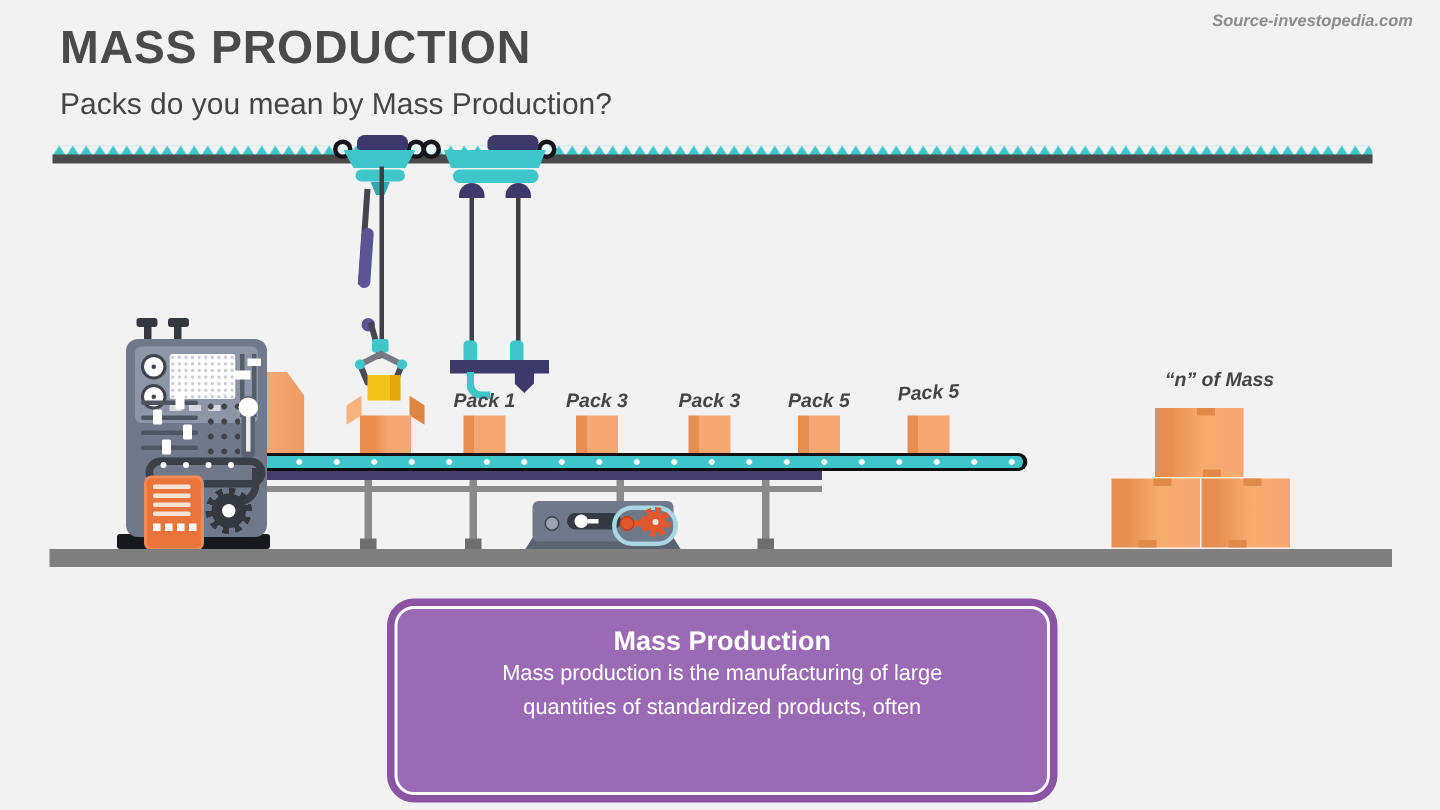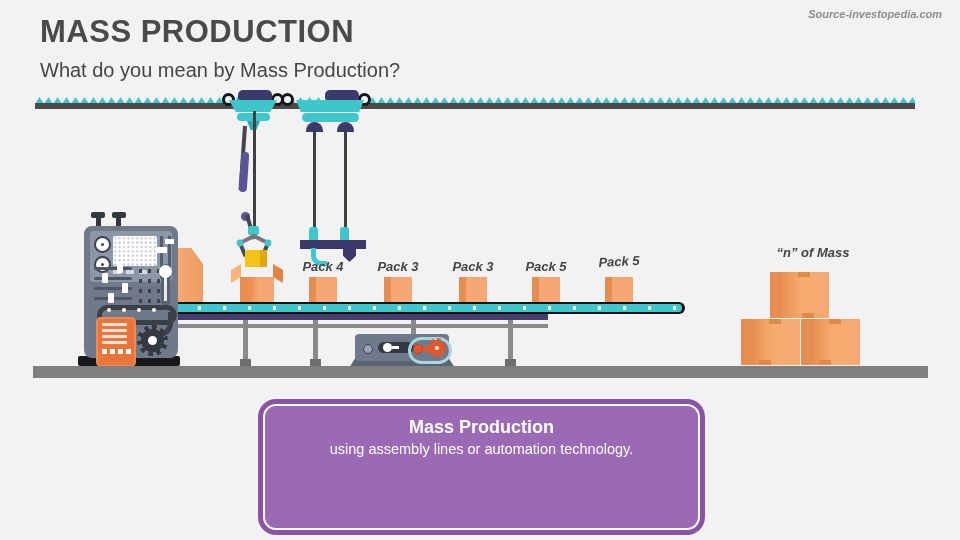--- a/index.html
+++ b/index.html
@@ -106,21 +106,21 @@
   .def-title{margin-top:11px;font-size:18px;font-weight:bold;}
   .def-line{font-size:14.5px;line-height:23px;}
   .def-line:first-of-type{margin-top:4px;}
 </style>
 </head>
 <body>
 
 <div class="slide">
 
   <div class="abs title">MASS PRODUCTION</div>
-  <div class="abs subtitle">What do you mean by Mass Production?</div>
+  <div class="abs subtitle">Packs do you mean by Mass Production?</div>
   <div class="abs source">Source-investopedia.com</div>
 
   <svg class="abs rail-teeth" width="880" height="7">
     <defs>
         <pattern id="teeth" width="9" height="7" patternUnits="userSpaceOnUse">
       <path d="M0 7 L4.5 0 L9 7 Z" fill="#3EC6CB"></path>
         </pattern>
       </defs>
     <rect width="880" height="7" fill="url(#teeth)"></rect>
   </svg>
@@ -237,21 +237,21 @@
     <div class="abs belt-stripe"></div>
 
     <div class="abs flap-l"></div>
     <div class="abs flap-r"></div>
     <div class="abs openbox-body"></div>
     <div class="abs pack" style="left:309px;"></div>
     <div class="abs pack" style="left:384px;"></div>
     <div class="abs pack" style="left:459px;"></div>
     <div class="abs pack" style="left:532px;"></div>
     <div class="abs pack" style="left:605px;"></div>
-    <div class="abs pack-label" style="left:291px;top:259px;">Pack 4</div>
+    <div class="abs pack-label" style="left:291px;top:259px;">Pack 1</div>
     <div class="abs pack-label" style="left:366px;top:259px;">Pack 3</div>
     <div class="abs pack-label" style="left:441px;top:259px;">Pack 3</div>
     <div class="abs pack-label" style="left:514px;top:259px;">Pack 5</div>
     <div class="abs pack-label" style="left:587px;top:254px;transform:rotate(-3deg);">Pack 5</div>
 
     <div class="abs belt"></div>
 
     <div class="abs motor-base"></div>
     <div class="abs motor-box"></div>
     <div class="abs motor-bolt"></div>
@@ -280,17 +280,18 @@
     <div class="abs bigbox" style="left:770px;top:272px;">
       <div class="tab" style="top:0;"></div>
         <div class="tab" style="bottom:0;left:32px;"></div>
       </div>
     <div class="abs stack-label">“n” of Mass</div>
   </div>
 
   <div class="abs defbox">
     <div class="defbox-inner">
       <div class="def-title">Mass Production</div>
-      <div class="def-line">using assembly lines or automation technology.</div>
+      <div class="def-line">Mass production is the manufacturing of large</div>
+      <div class="def-line">quantities of standardized products, often</div>
     </div>
   </div>
 
 </div>
 
 </body></html>

